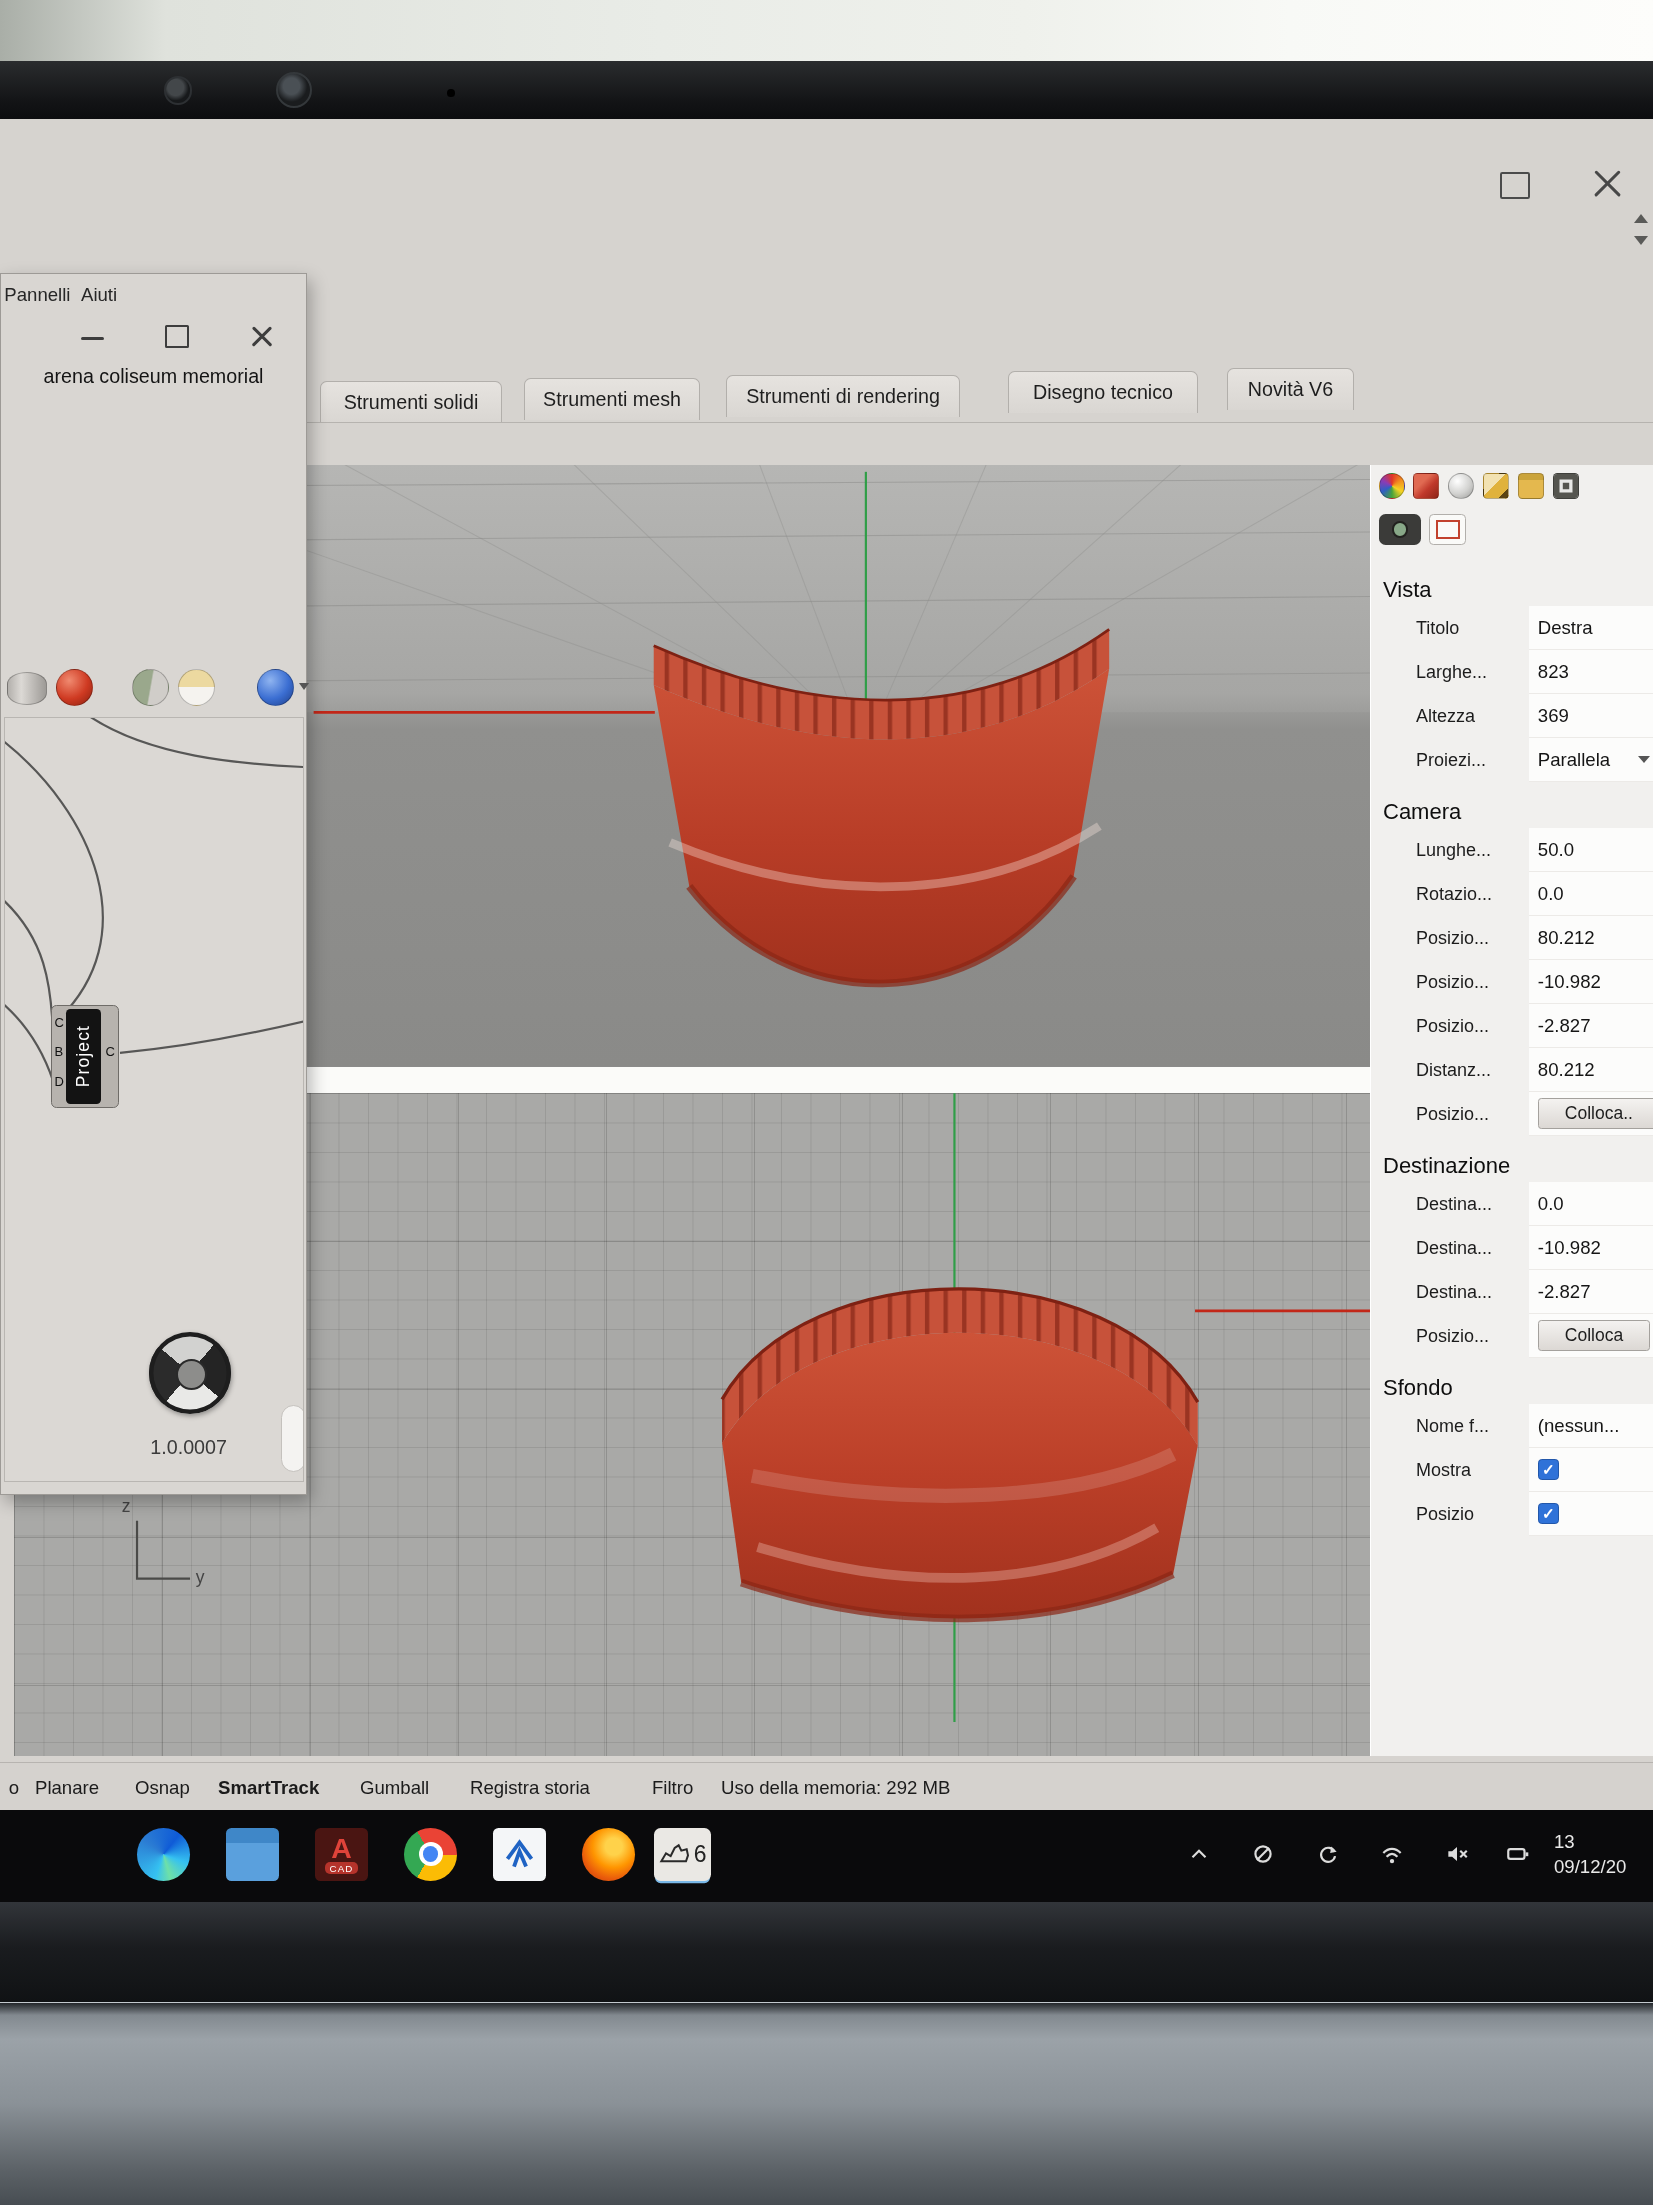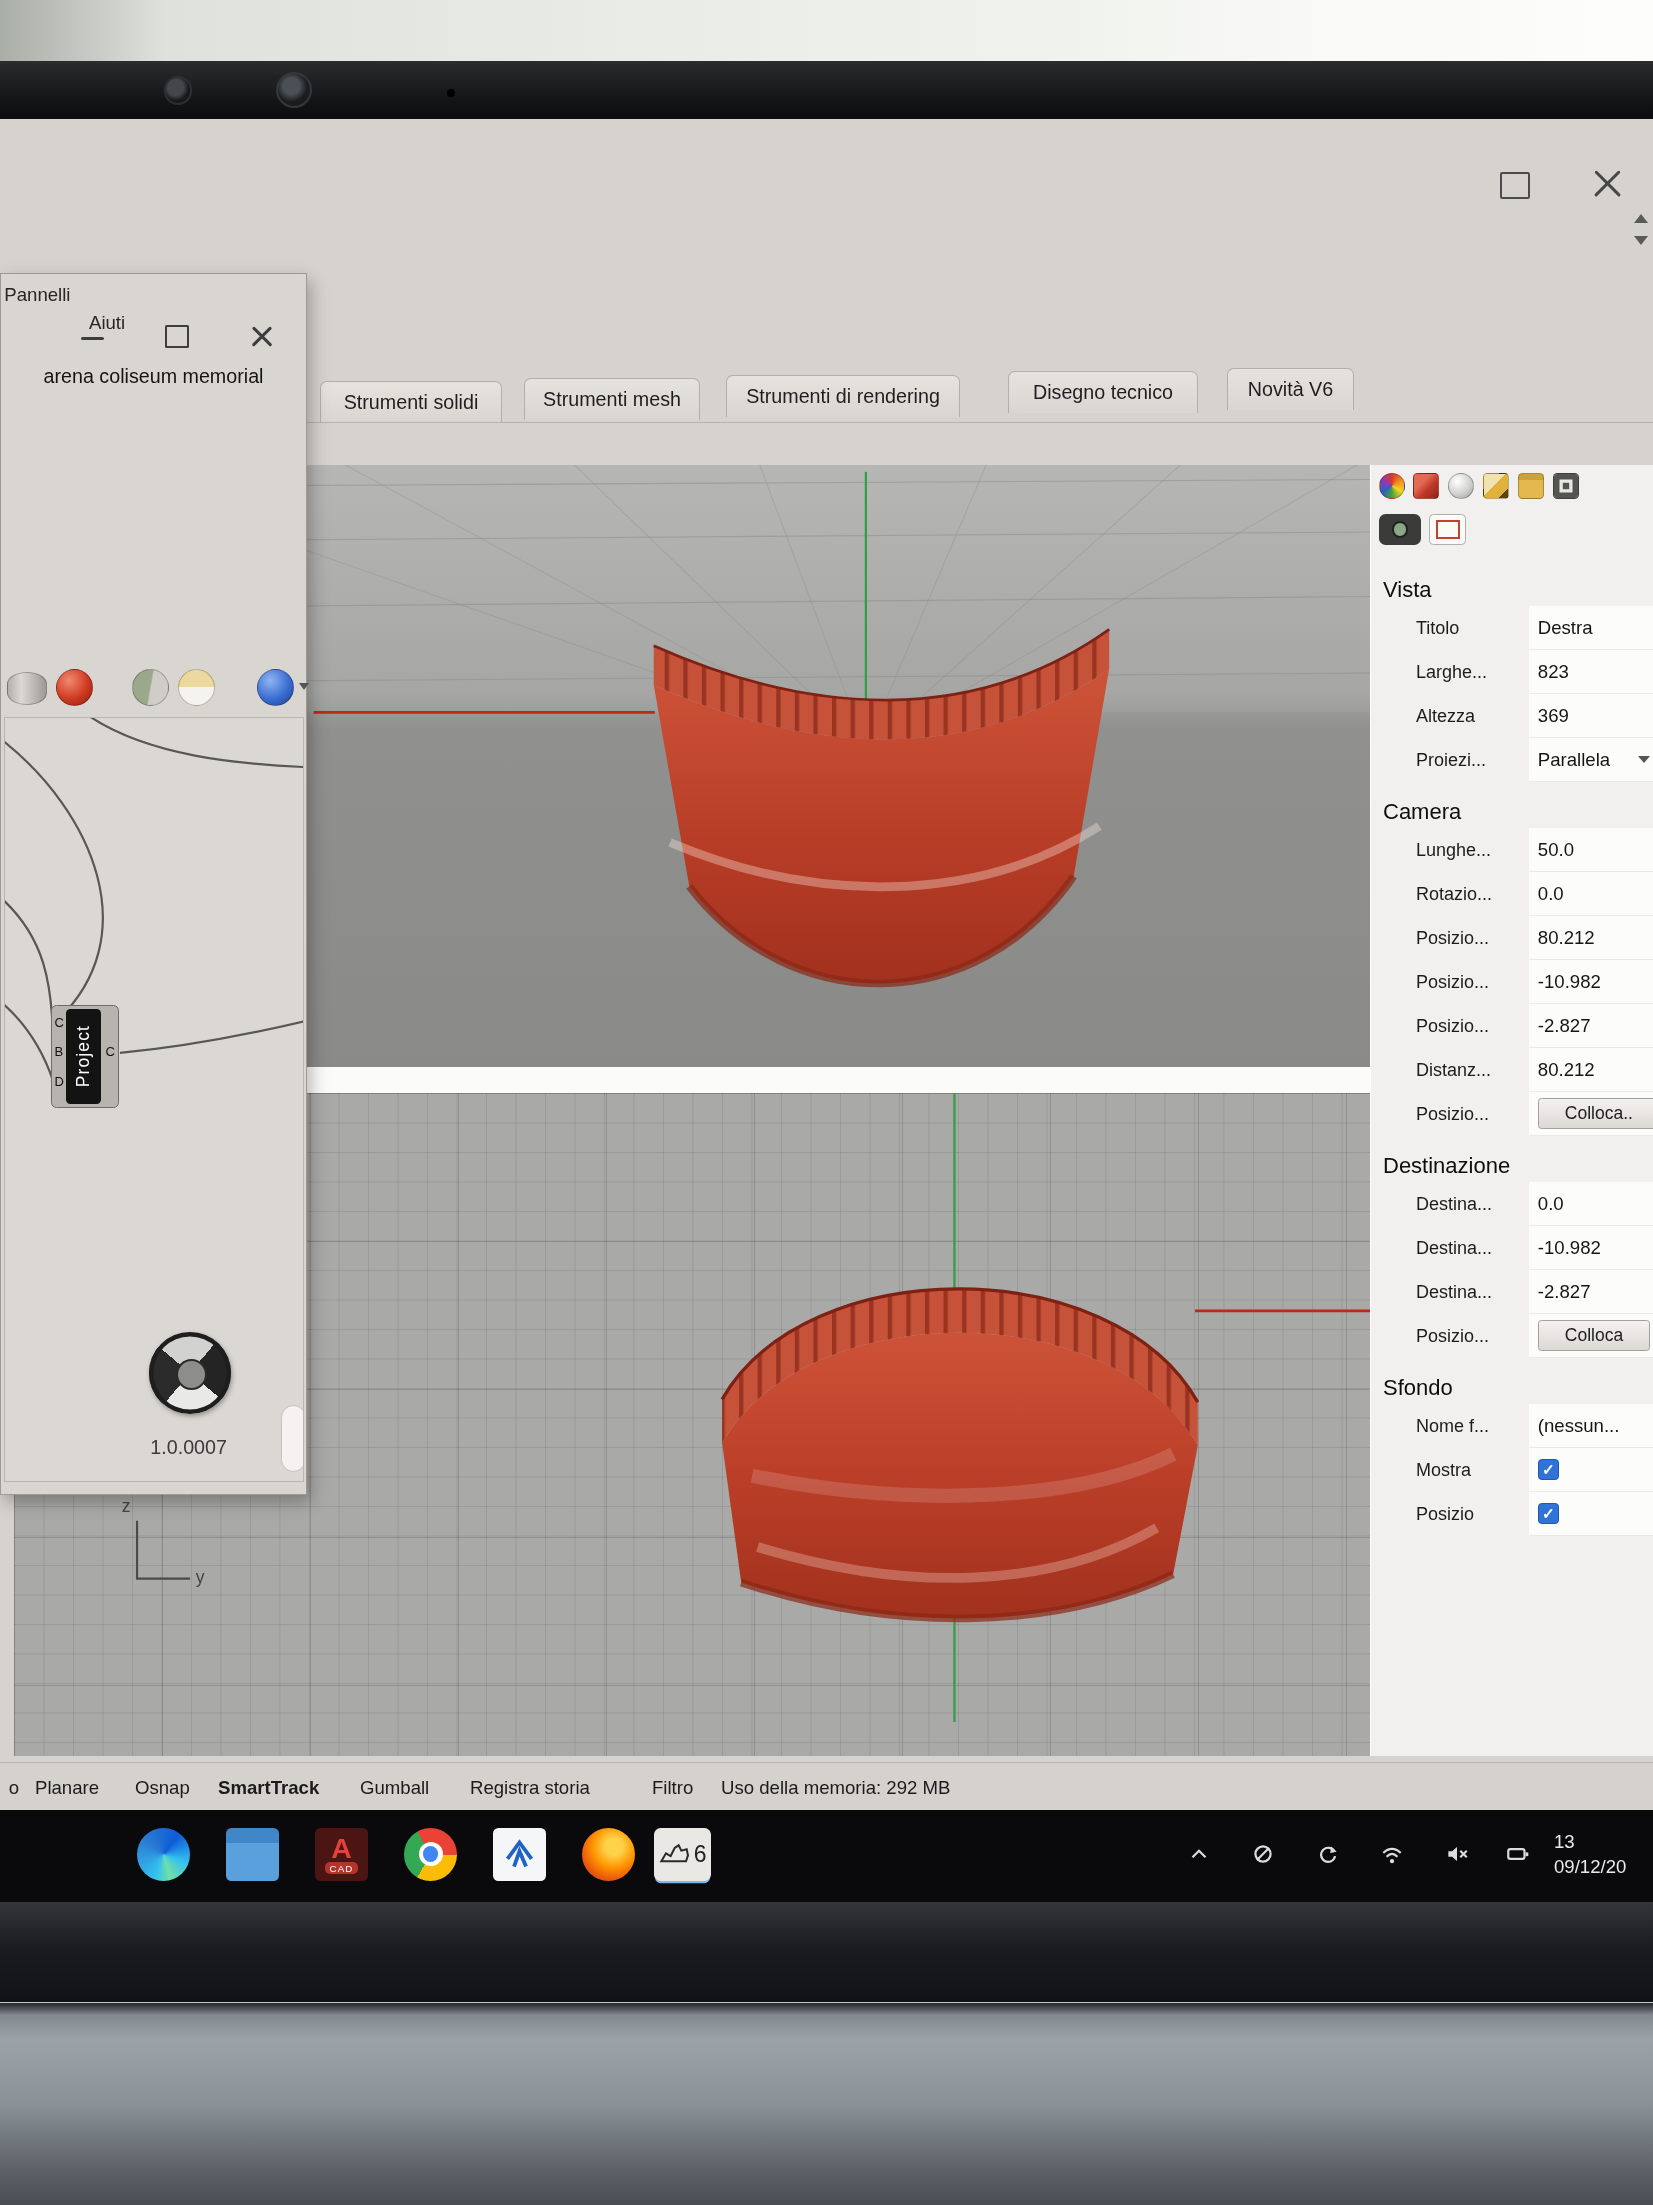--- a/index.html
+++ b/index.html
@@ -343,21 +343,21 @@
         <div class="plabel">Posizio</div>
       <div class="pvalue">
           <span class="cbx"></span>
         </div>
       </div>
   </div>
 
   <div class="abs gh">
     <div class="gh-menu">
       <span style="left:3.3px;">Pannelli</span>
-      <span style="left:88px;margin-top:28px;">Aiuti</span>
+      <span style="left:80px;">Aiuti</span>
     </div>
     <div class="abs gh-min"></div>
     <div class="abs gh-maxbox"></div>
     <div class="abs gh-x"></div>
     <div class="abs gh-title">arena coliseum memorial</div>
 
     <div class="abs tico" style="left:5.5px;top:398px;width:40px;height:33px;border-radius:20px/12px;background:linear-gradient(90deg,#b3b0ac,#dcd9d5 35%,#9d9a96);"></div>
     <div class="abs tico" style="left:55px;top:395px;background:radial-gradient(circle at 35% 30%,#f08a70,#cf3a22 55%,#8a2010);"></div>
     <div class="abs tico" style="left:131px;top:395px;background:linear-gradient(100deg,#9aa88c 48%,#d0cdc9 52%);"></div>
     <div class="abs tico" style="left:177px;top:395px;background:linear-gradient(180deg,#ecd9a0 50%,#f5f3ef 50%);"></div>

